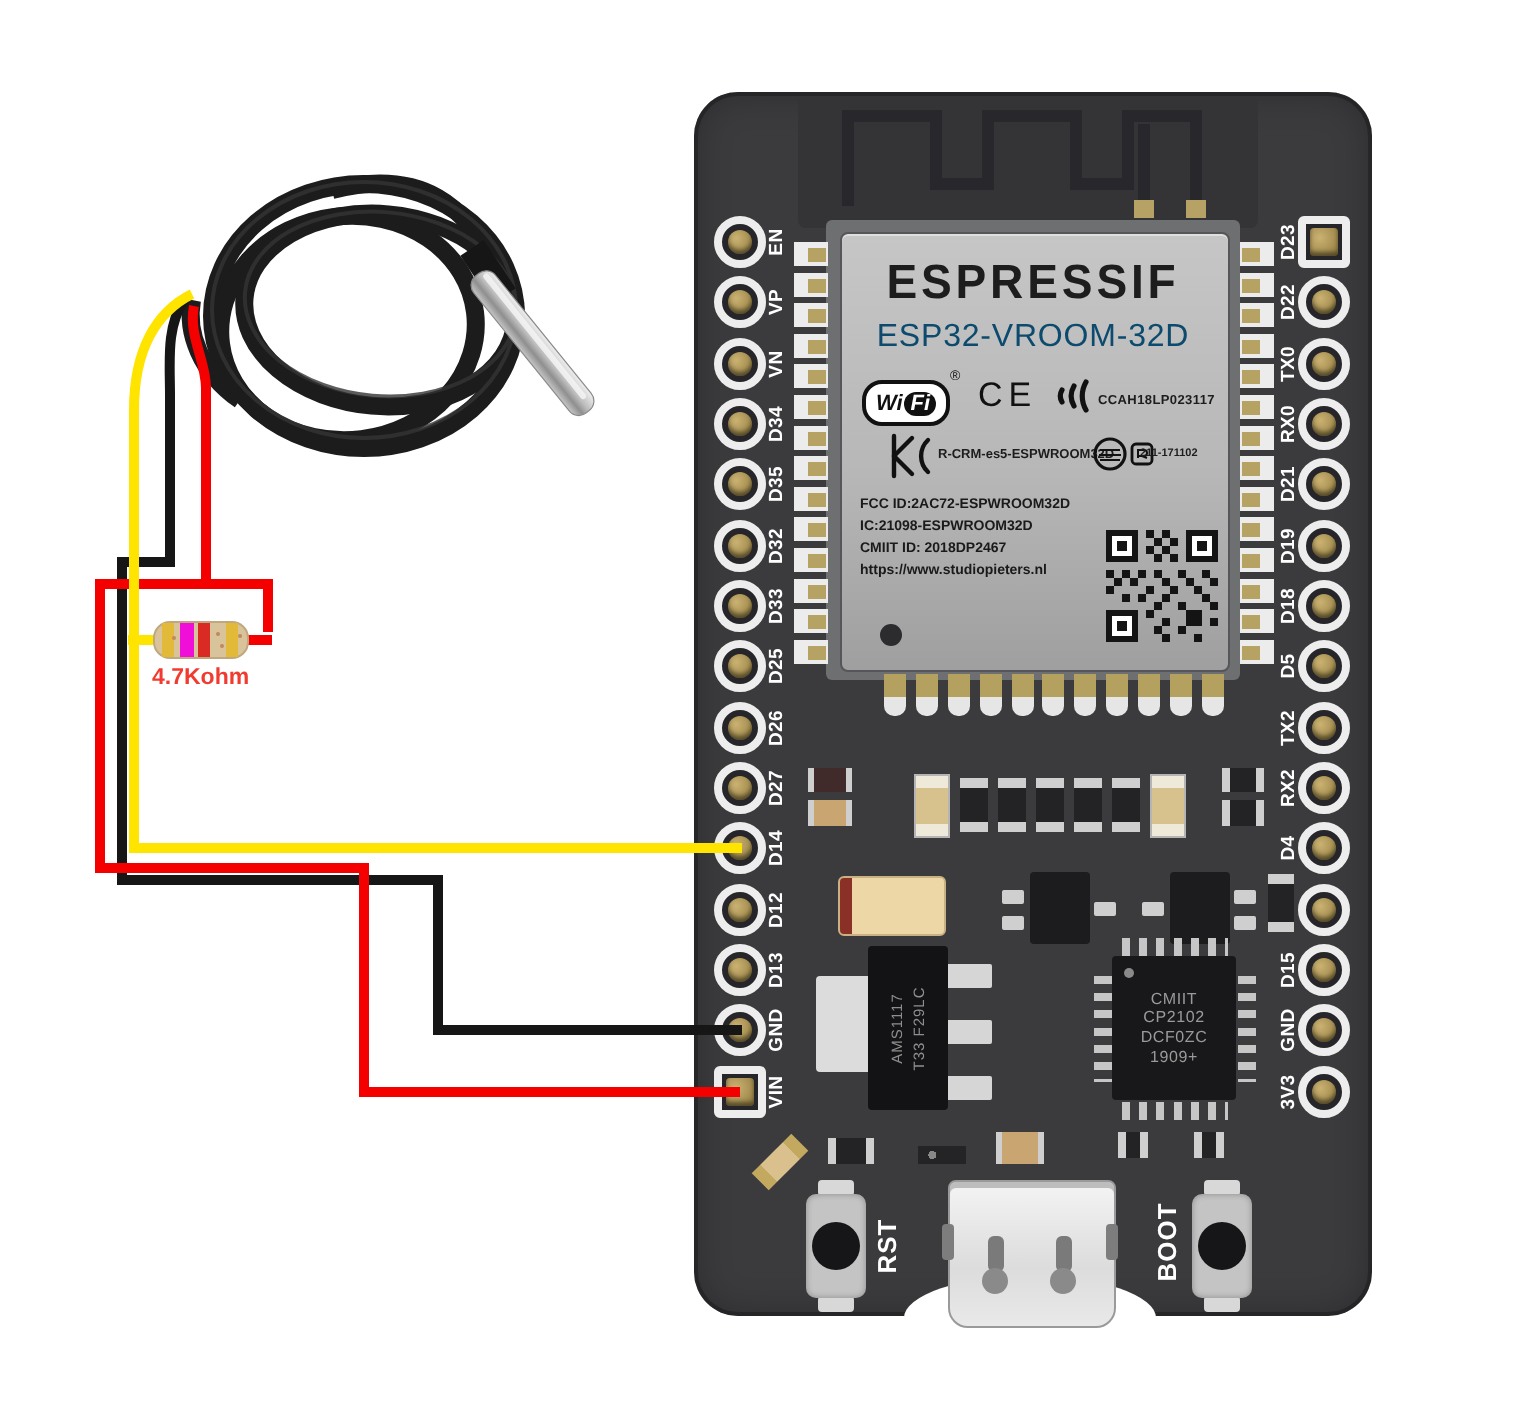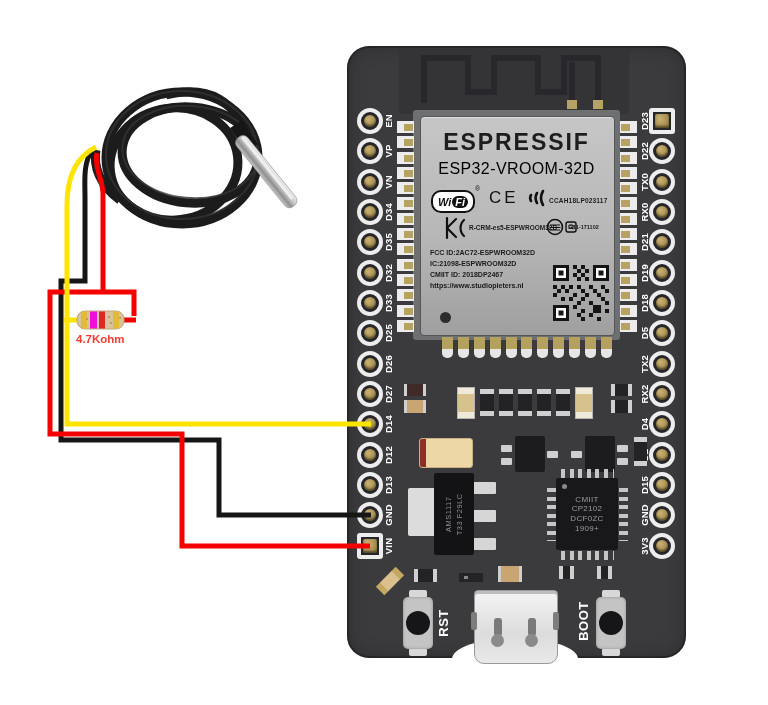--- a/index.html
+++ b/index.html
@@ -9,21 +9,21 @@
   
   #board{left:347px;top:46px;width:339px;height:612px;background:#3b3b3e;border-radius:22px;
          box-shadow:inset 0 0 0 2px rgba(0,0,0,.25), inset 0 0 18px rgba(0,0,0,.28)}
   #antenna-zone{left:399px;top:48px;width:230px;height:66px;background:#343437;border-radius:4px}
   #module-substrate{left:413px;top:110px;width:207px;height:230px;background:#6e6f71;border-radius:3px}
   #module-shield{left:420px;top:116px;width:193px;height:218px;border-radius:4px;border:1px solid #55555a;
                  background:linear-gradient(180deg,#c6c6c6 0%,#b7b7b7 55%,#9f9f9f 100%);
                  box-shadow:inset 0 1px 0 #dedede}
   .mtext{color:#1d1d1d;text-align:center;width:193px;left:420px}
   #brand{top:128px;font-size:24px;font-weight:700;letter-spacing:2px;transform:scaleX(.96)}
-  #model{top:160px;font-size:16px;font-weight:500;letter-spacing:.4px;color:#000000}
+  #model{top:160px;font-size:16px;font-weight:500;letter-spacing:.4px;color:#0c4a6e}
   
   #wifi-logo{left:431px;top:190px;width:40px;height:19px;border:2px solid #111;border-radius:10px;
              display:flex;align-items:center;justify-content:center;background:#fff;gap:1px}
   #wifi-logo .wi{font-weight:700;font-style:italic;font-size:11px;color:#111}
   #wifi-logo .fi{font-weight:700;font-style:italic;font-size:11px;color:#fff;background:#111;
                  border-radius:8px;padding:0 3px}
   #wifi-reg{left:475px;top:185px;font-size:7px;color:#111}
   #ce-mark{left:489px;top:188px;font-size:17px;letter-spacing:3px;color:#111;font-weight:400}
   #wave-mark{left:523px;top:189px}
   #wifi-cert{left:549px;top:197px;font-size:6.5px;font-weight:700;color:#1d1d1d;letter-spacing:.2px}

